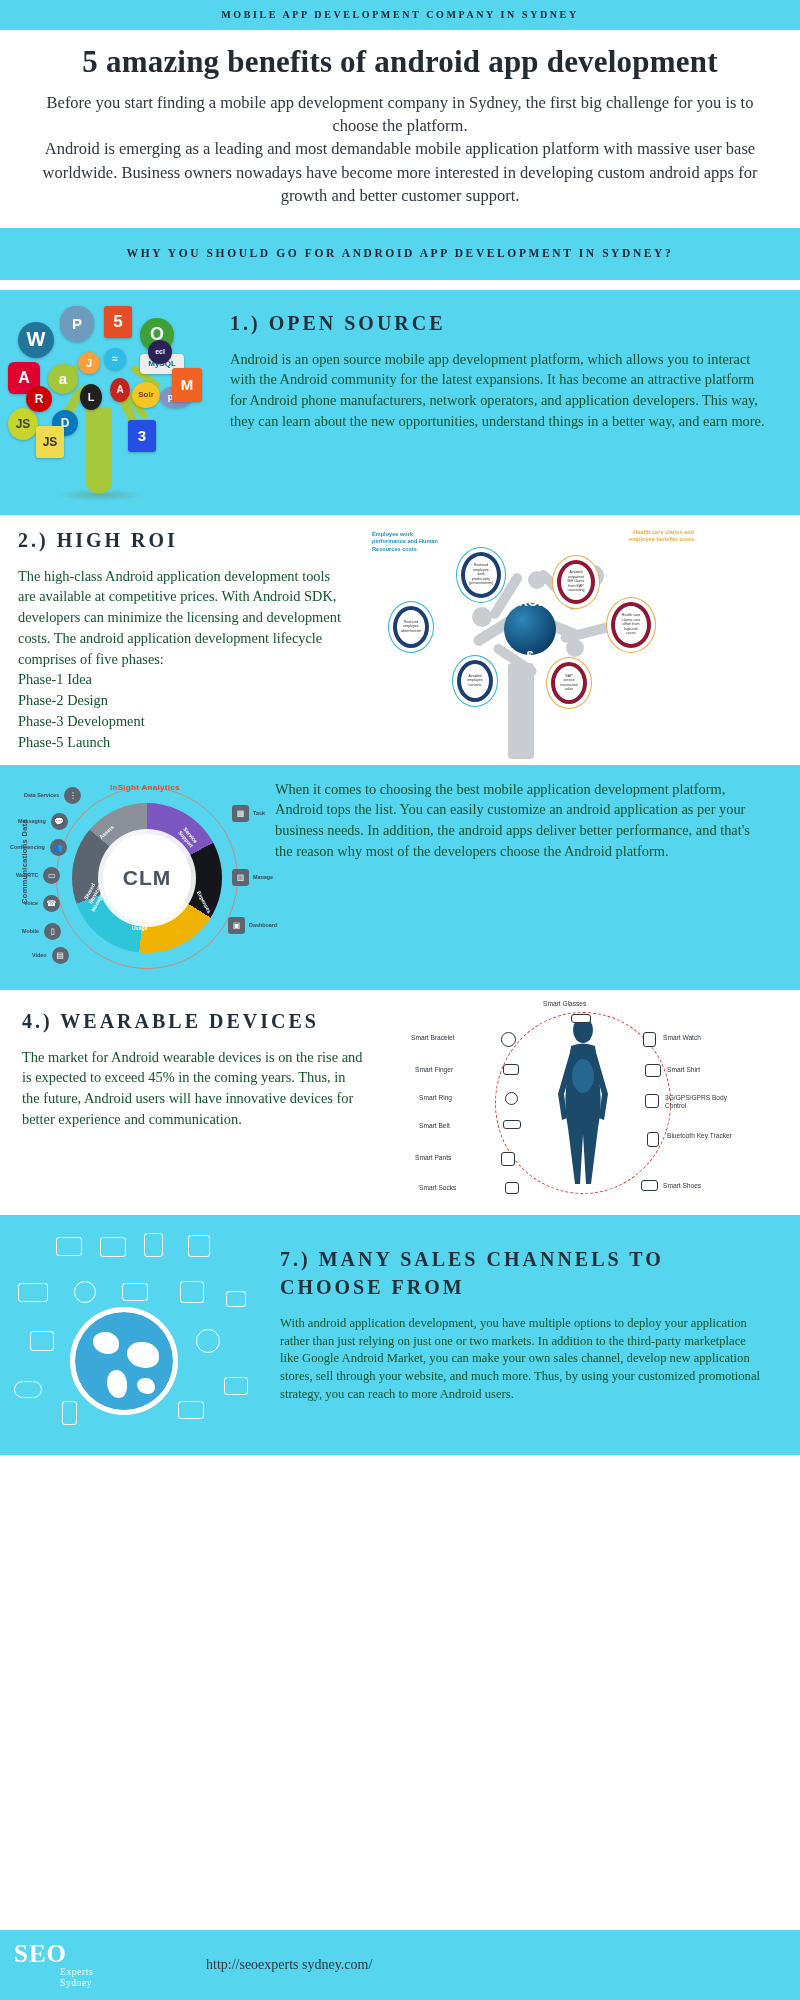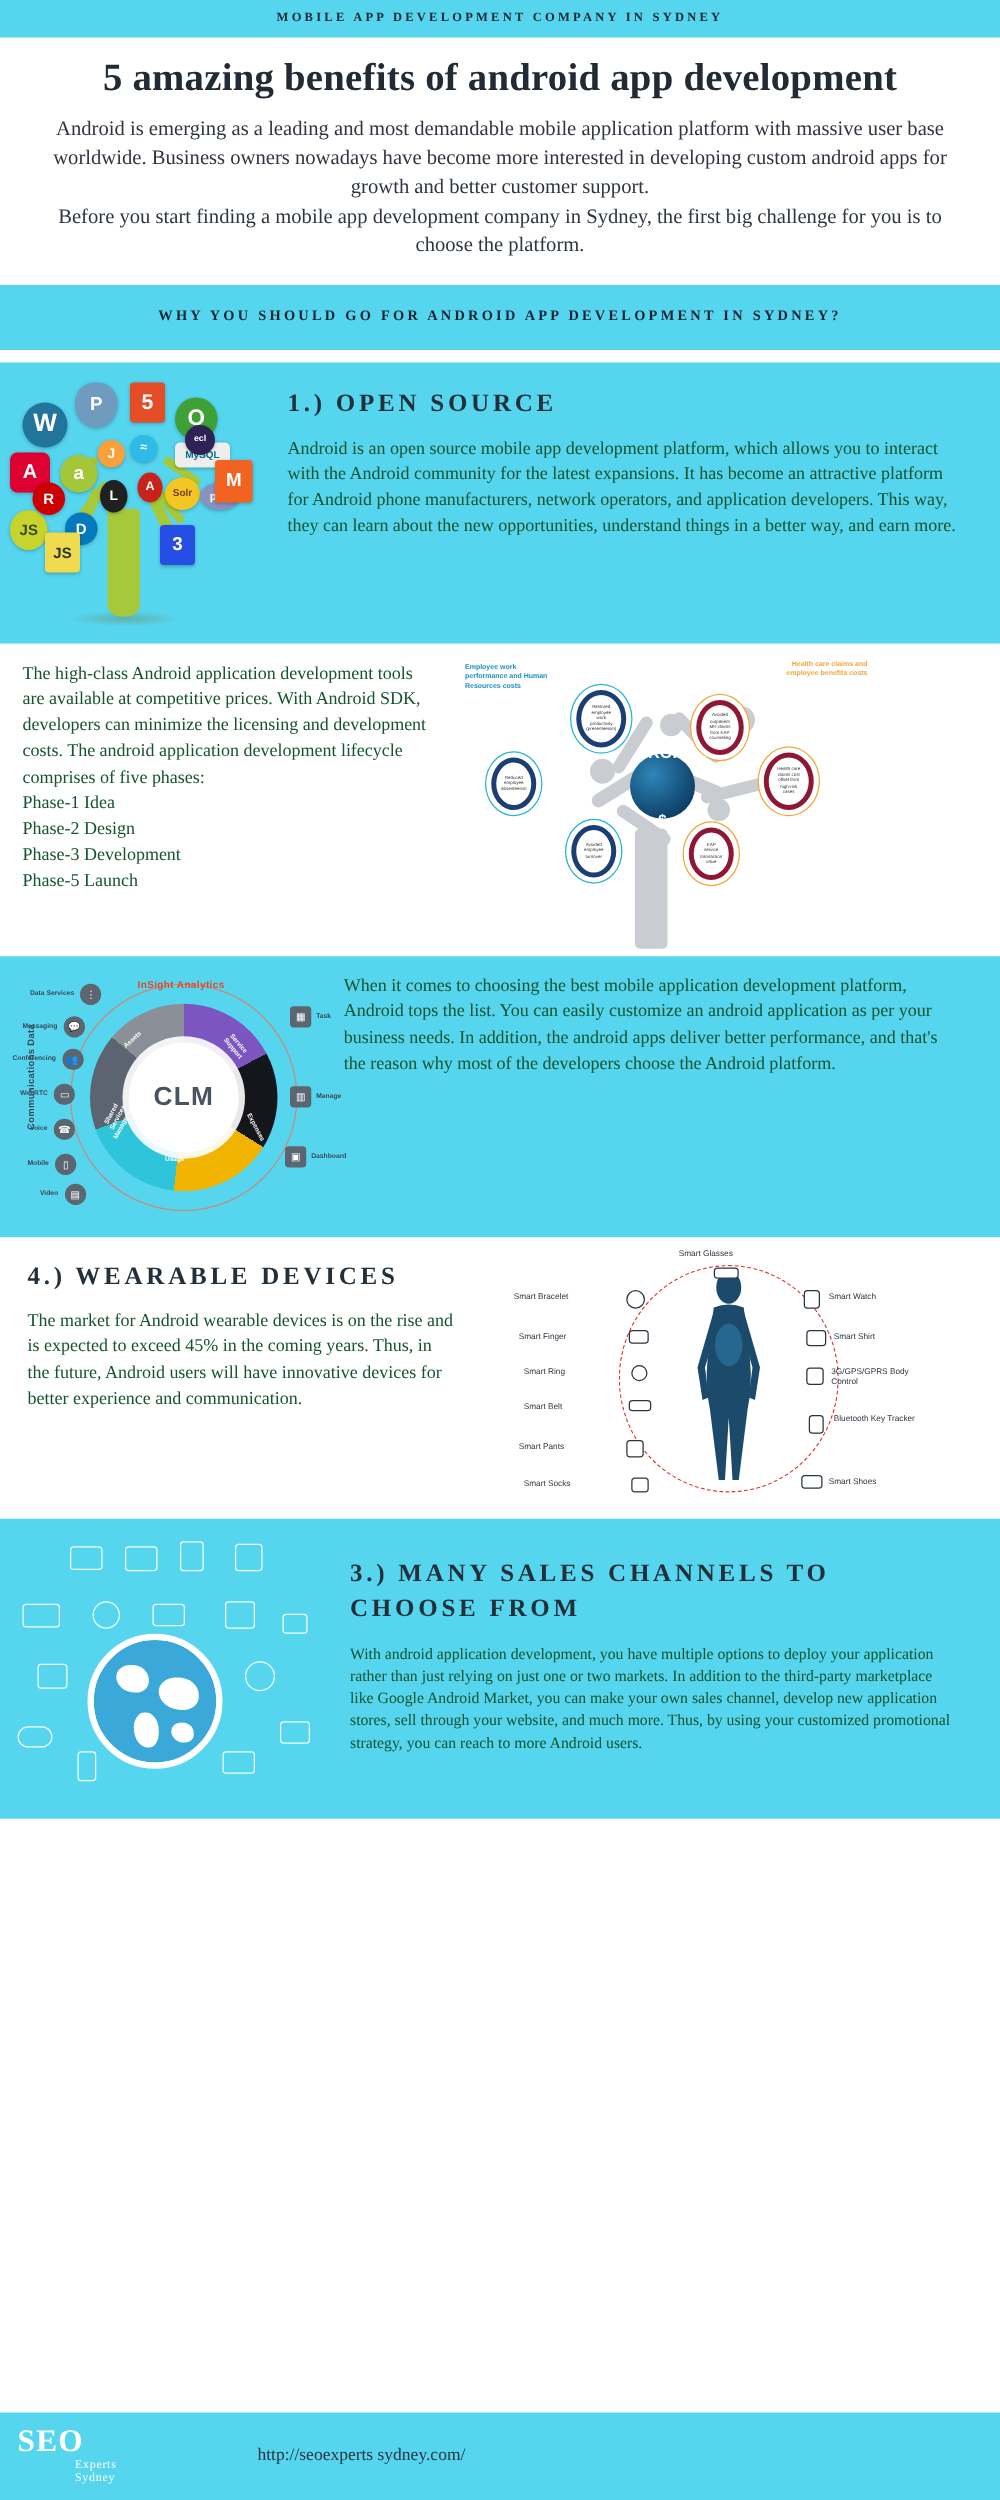--- a/index.html
+++ b/index.html
@@ -267,22 +267,22 @@
 </head>
 <body>
 
 <div class="banner" id="top-banner">
   <span class="banner-text">MOBILE APP DEVELOPMENT COMPANY IN SYDNEY</span>
 </div>
 
 <div id="hero">
   <h1>5 amazing benefits of android app development</h1>
   <div class="lead">
+    <p>Before you start finding a mobile app development company in Sydney, the first big challenge for you is to choose the platform.</p>
     <p>Android is emerging as a leading and most demandable mobile application platform with massive user base worldwide. Business owners nowadays have become more interested in developing custom android apps for growth and better customer support.</p>
-    <p>Before you start finding a mobile app development company in Sydney, the first big challenge for you is to choose the platform.</p>
   </div>
 </div>
 
 <div class="banner" id="why-banner">
   <span class="banner-text">WHY YOU SHOULD GO FOR ANDROID APP DEVELOPMENT IN SYDNEY?</span>
 </div>
 
 <div class="section sec-cyan" id="sec1">
   <div class="col-art">
     <div class="tree-shadow"></div>
@@ -314,20 +314,21 @@
     <div class="logo-badge logo-sq" style="left:128px;top:130px;width:28px;height:32px;background:#264de4;font-size:15px;">3</div>
   </div>
   <div class="col-txt">
     <div class="sec-title">1.) OPEN SOURCE</div>
     <div class="sec-body">Android is an open source mobile app development platform, which allows you to interact with the Android community for the latest expansions. It has become an attractive platform for Android phone manufacturers, network operators, and application developers. This way, they can learn about the new opportunities, understand things in a better way, and earn more.</div>
   </div>
 </div>
 
 <div class="section sec-white" id="sec2">
   <div class="col-txt">
+    <div class="sec-title">2.) HIGH ROI</div>
     <div class="sec-body">
       <span>The high-class Android application development tools are available at competitive prices. With Android SDK, developers can minimize the licensing and development costs. The android application development lifecycle comprises of five phases:</span>
       <span class="phase">Phase-1 Idea</span>
       <span class="phase">Phase-2 Design</span>
       <span class="phase">Phase-3 Development</span>
       <span class="phase">Phase-5 Launch</span>
     </div>
   </div>
   <div class="col-art">
     <div class="roi-wrap">
@@ -517,21 +518,21 @@
 
       <div class="globe">
         <span class="globe-land" style="left:18px;top:20px;width:26px;height:22px;"></span>
         <span class="globe-land" style="left:52px;top:30px;width:32px;height:26px;"></span>
         <span class="globe-land" style="left:32px;top:58px;width:20px;height:28px;"></span>
         <span class="globe-land" style="left:62px;top:66px;width:18px;height:16px;"></span>
       </div>
     </div>
   </div>
   <div class="col-txt">
-    <div class="sec-title">3.) MANY SALES CHANNELS TO CHOOSE FROM</div>
+    <div class="sec-title">7.) MANY SALES CHANNELS TO CHOOSE FROM</div>
     <div class="sec-body">With android application development, you have multiple options to deploy your application rather than just relying on just one or two markets. In addition to the third-party marketplace like Google Android Market, you can make your own sales channel, develop new application stores, sell through your website, and much more. Thus, by using your customized promotional strategy, you can reach to more Android users.</div>
   </div>
 </div>
 
 <div id="footer">
   <div class="logo-box">
     <div class="logo-main">SEO</div>
     <div class="logo-sub">
       <span>Experts</span><br>
       <span>Sydney</span>

